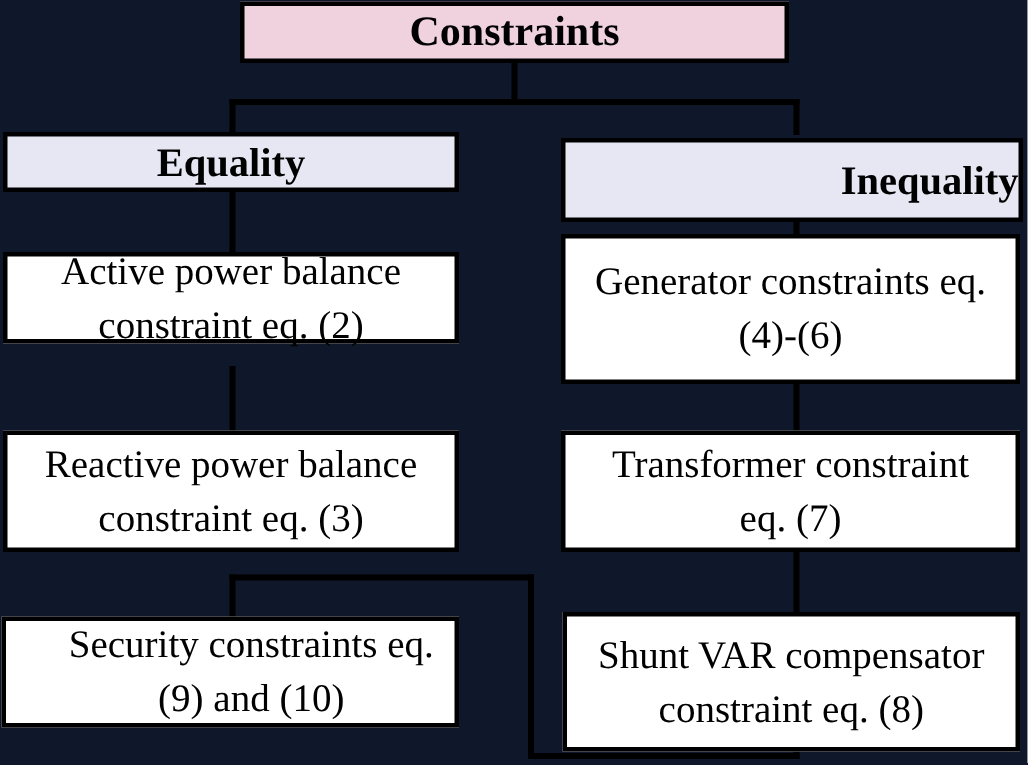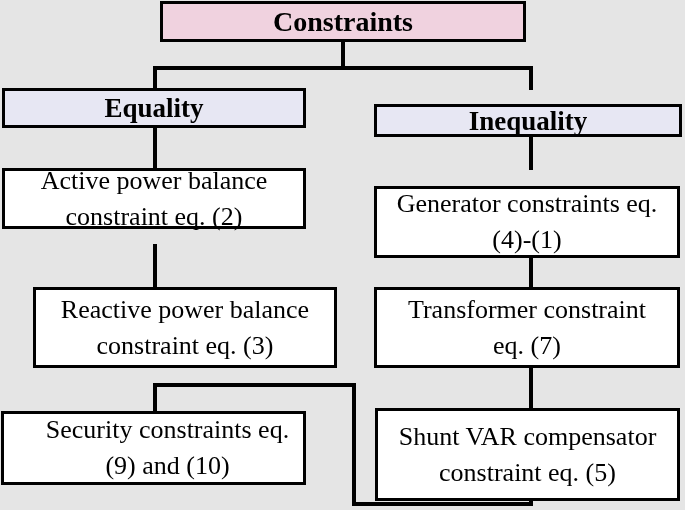--- a/index.html
+++ b/index.html
@@ -4,21 +4,21 @@
 <style>
   html, body {
     margin: 0;
     padding: 0;
     background: #ffffff;
   }
   .canvas {
     position: relative;
     width: 685px;
     height: 510px;
-    background: #e5e5e5;
+    background: #0f172a;
     font-family: "Liberation Serif", "DejaVu Serif", serif;
     color: var(--text, #000);
     overflow: hidden;
   }
   .node {
     position: absolute;
     box-sizing: border-box;
     border: 3px solid var(--line, #000);
     background: var(--box-fill, #fff);
     display: flex;
@@ -77,43 +77,43 @@
   <div class="seg" style="left:352px; top:383px; width:4px;   height:123px;"></div>
   <div class="seg" style="left:352px; top:502px; width:181px; height:4px;"></div>
 
   <div class="node root" style="left:160px; top:1px; width:366px; height:41px;">
     <span class="txt">Constraints</span>
   </div>
 
   <div class="node branch" style="left:2px; top:88px; width:304px; height:40px;">
     <span class="txt">Equality</span>
   </div>
-  <div class="node branch" style="left:374px; top:104px; width:308px; height:33px;">
+  <div class="node branch" style="left:374px; top:92px; width:308px; height:56px;align-items:flex-end;">
     <span class="txt">Inequality</span>
   </div>
 
   <div class="node" style="left:2px; top:168px; width:304px; height:61px;">
     <span class="txt">Active power balance</span>
     <span class="txt">constraint eq. (2)</span>
   </div>
-  <div class="node" style="left:2px; top:287px; width:304px; height:81px;margin-left:31px;">
+  <div class="node" style="left:2px; top:287px; width:304px; height:81px;">
     <span class="txt">Reactive power balance</span>
     <span class="txt">constraint eq. (3)</span>
   </div>
   <div class="node" style="left:1px; top:411px; width:305px; height:74px;padding-left:28px;">
     <span class="txt">Security constraints eq.</span>
     <span class="txt">(9) and (10)</span>
   </div>
 
-  <div class="node" style="left:374px; top:186px; width:306px; height:72px;">
+  <div class="node" style="left:374px; top:156px; width:306px; height:100px;">
     <span class="txt">Generator constraints eq.</span>
-    <span class="txt">(4)-(1)</span>
+    <span class="txt">(4)-(6)</span>
   </div>
   <div class="node" style="left:374px; top:287px; width:306px; height:81px;">
     <span class="txt">Transformer constraint</span>
     <span class="txt">eq. (7)</span>
   </div>
   <div class="node" style="left:375px; top:408px; width:305px; height:93px;">
     <span class="txt">Shunt VAR compensator</span>
-    <span class="txt">constraint eq. (5)</span>
+    <span class="txt">constraint eq. (8)</span>
   </div>
 
 </div>
 
 </body></html>

